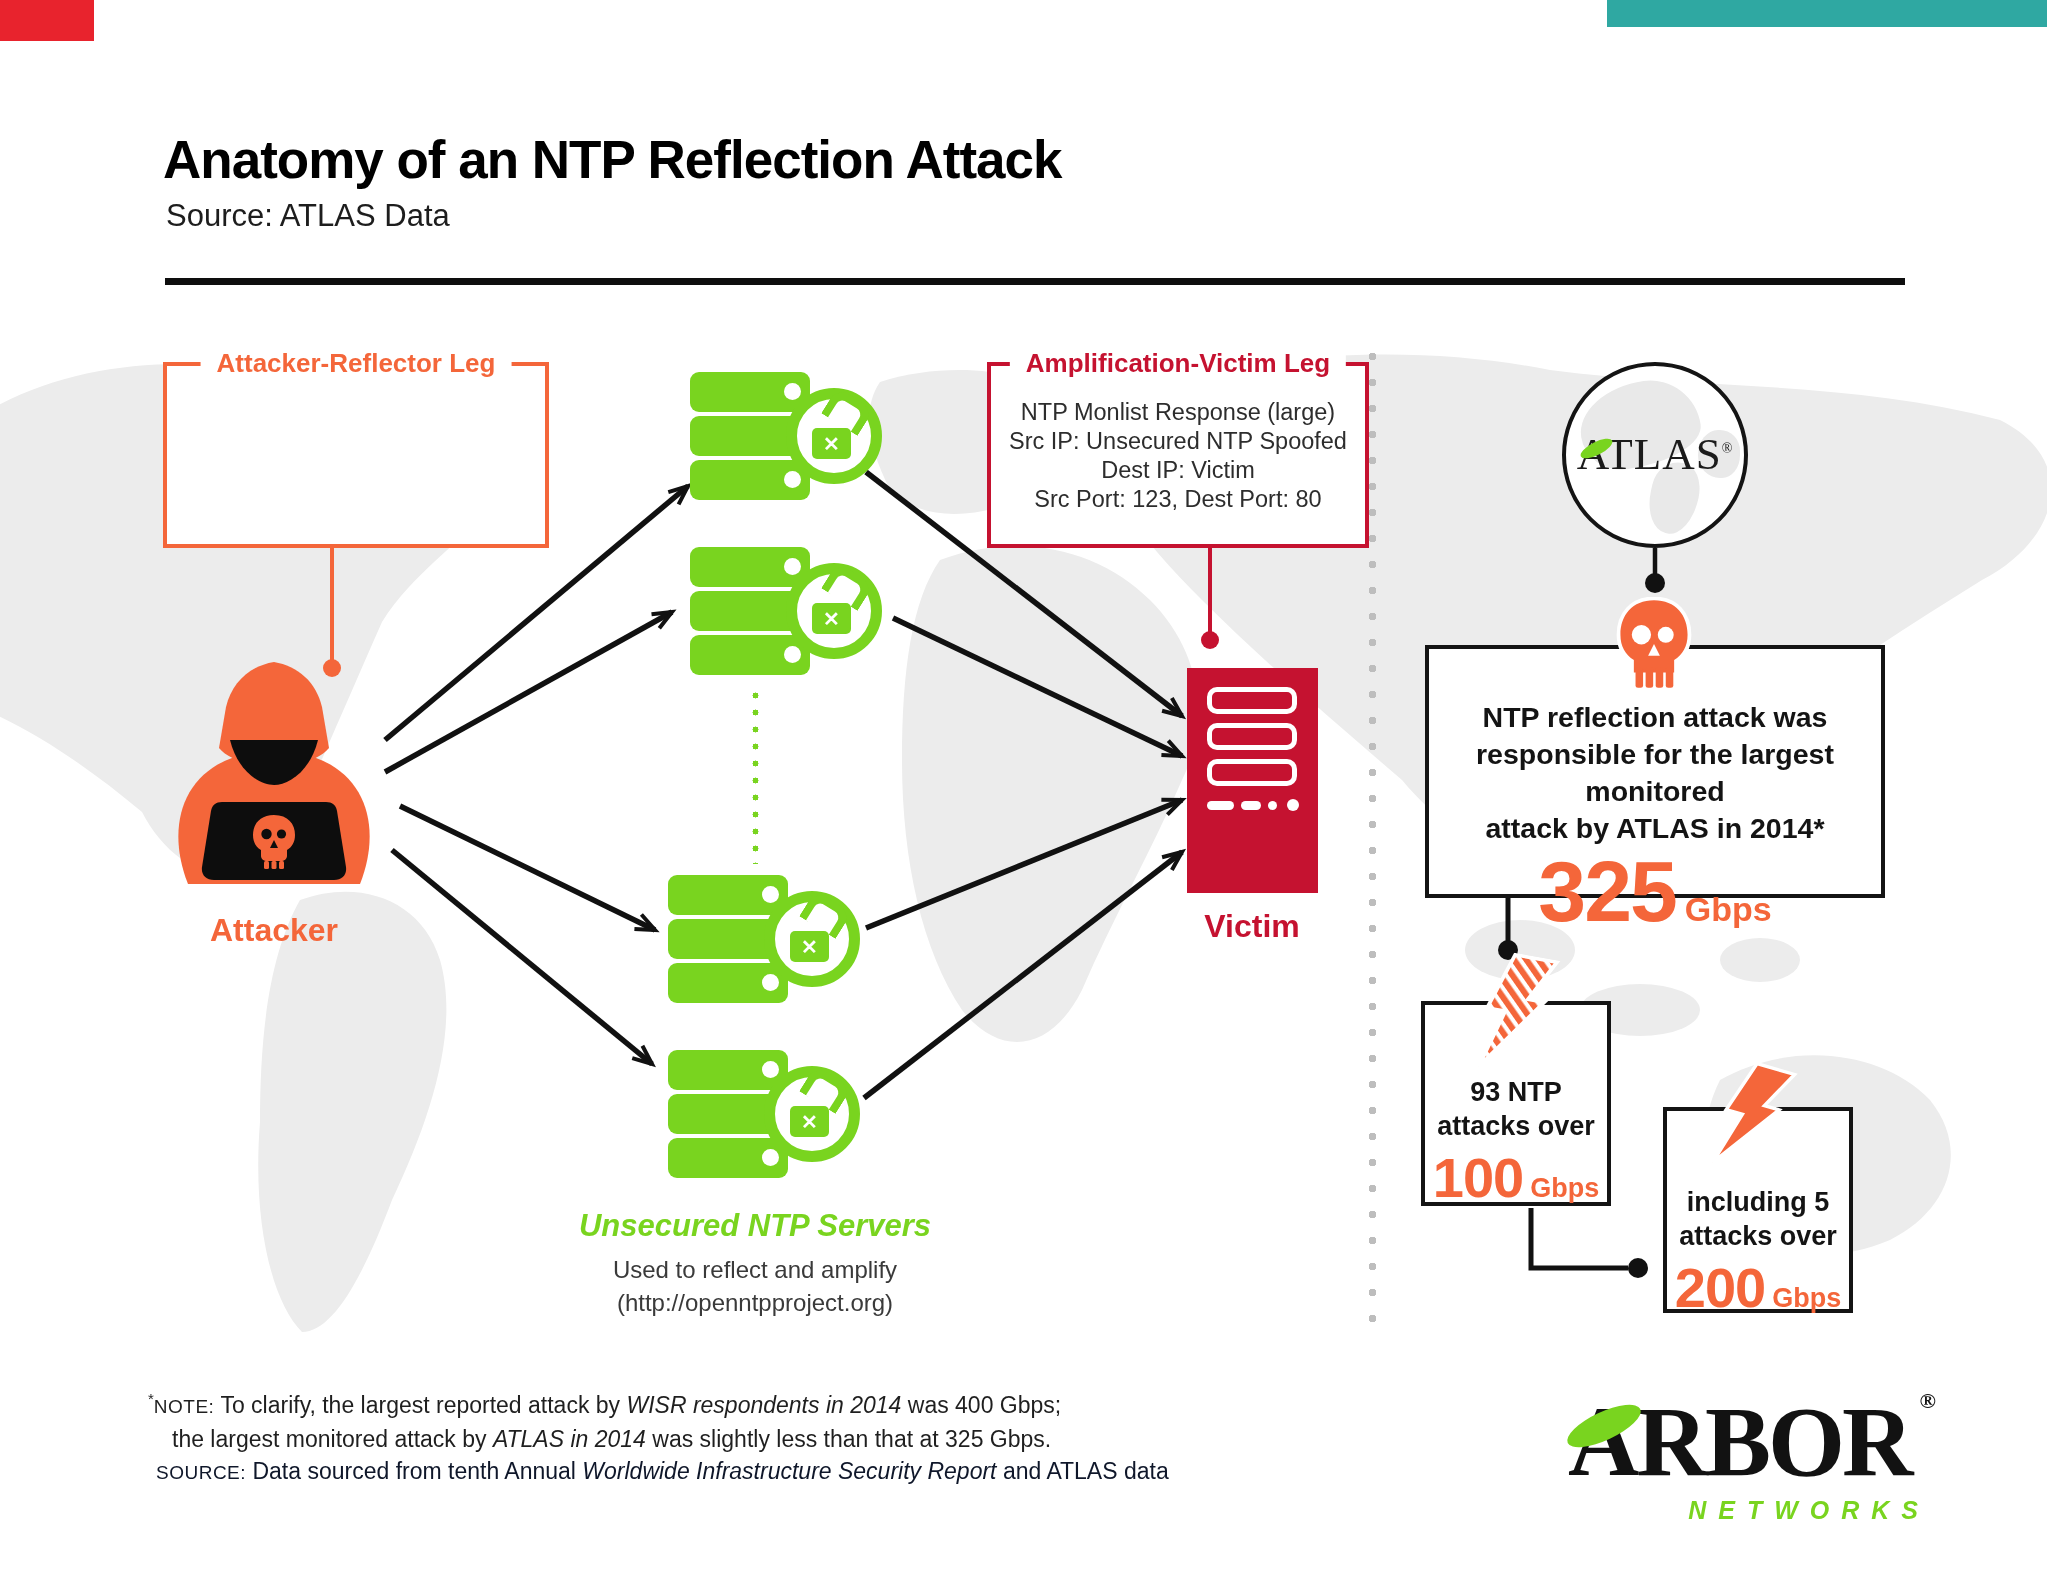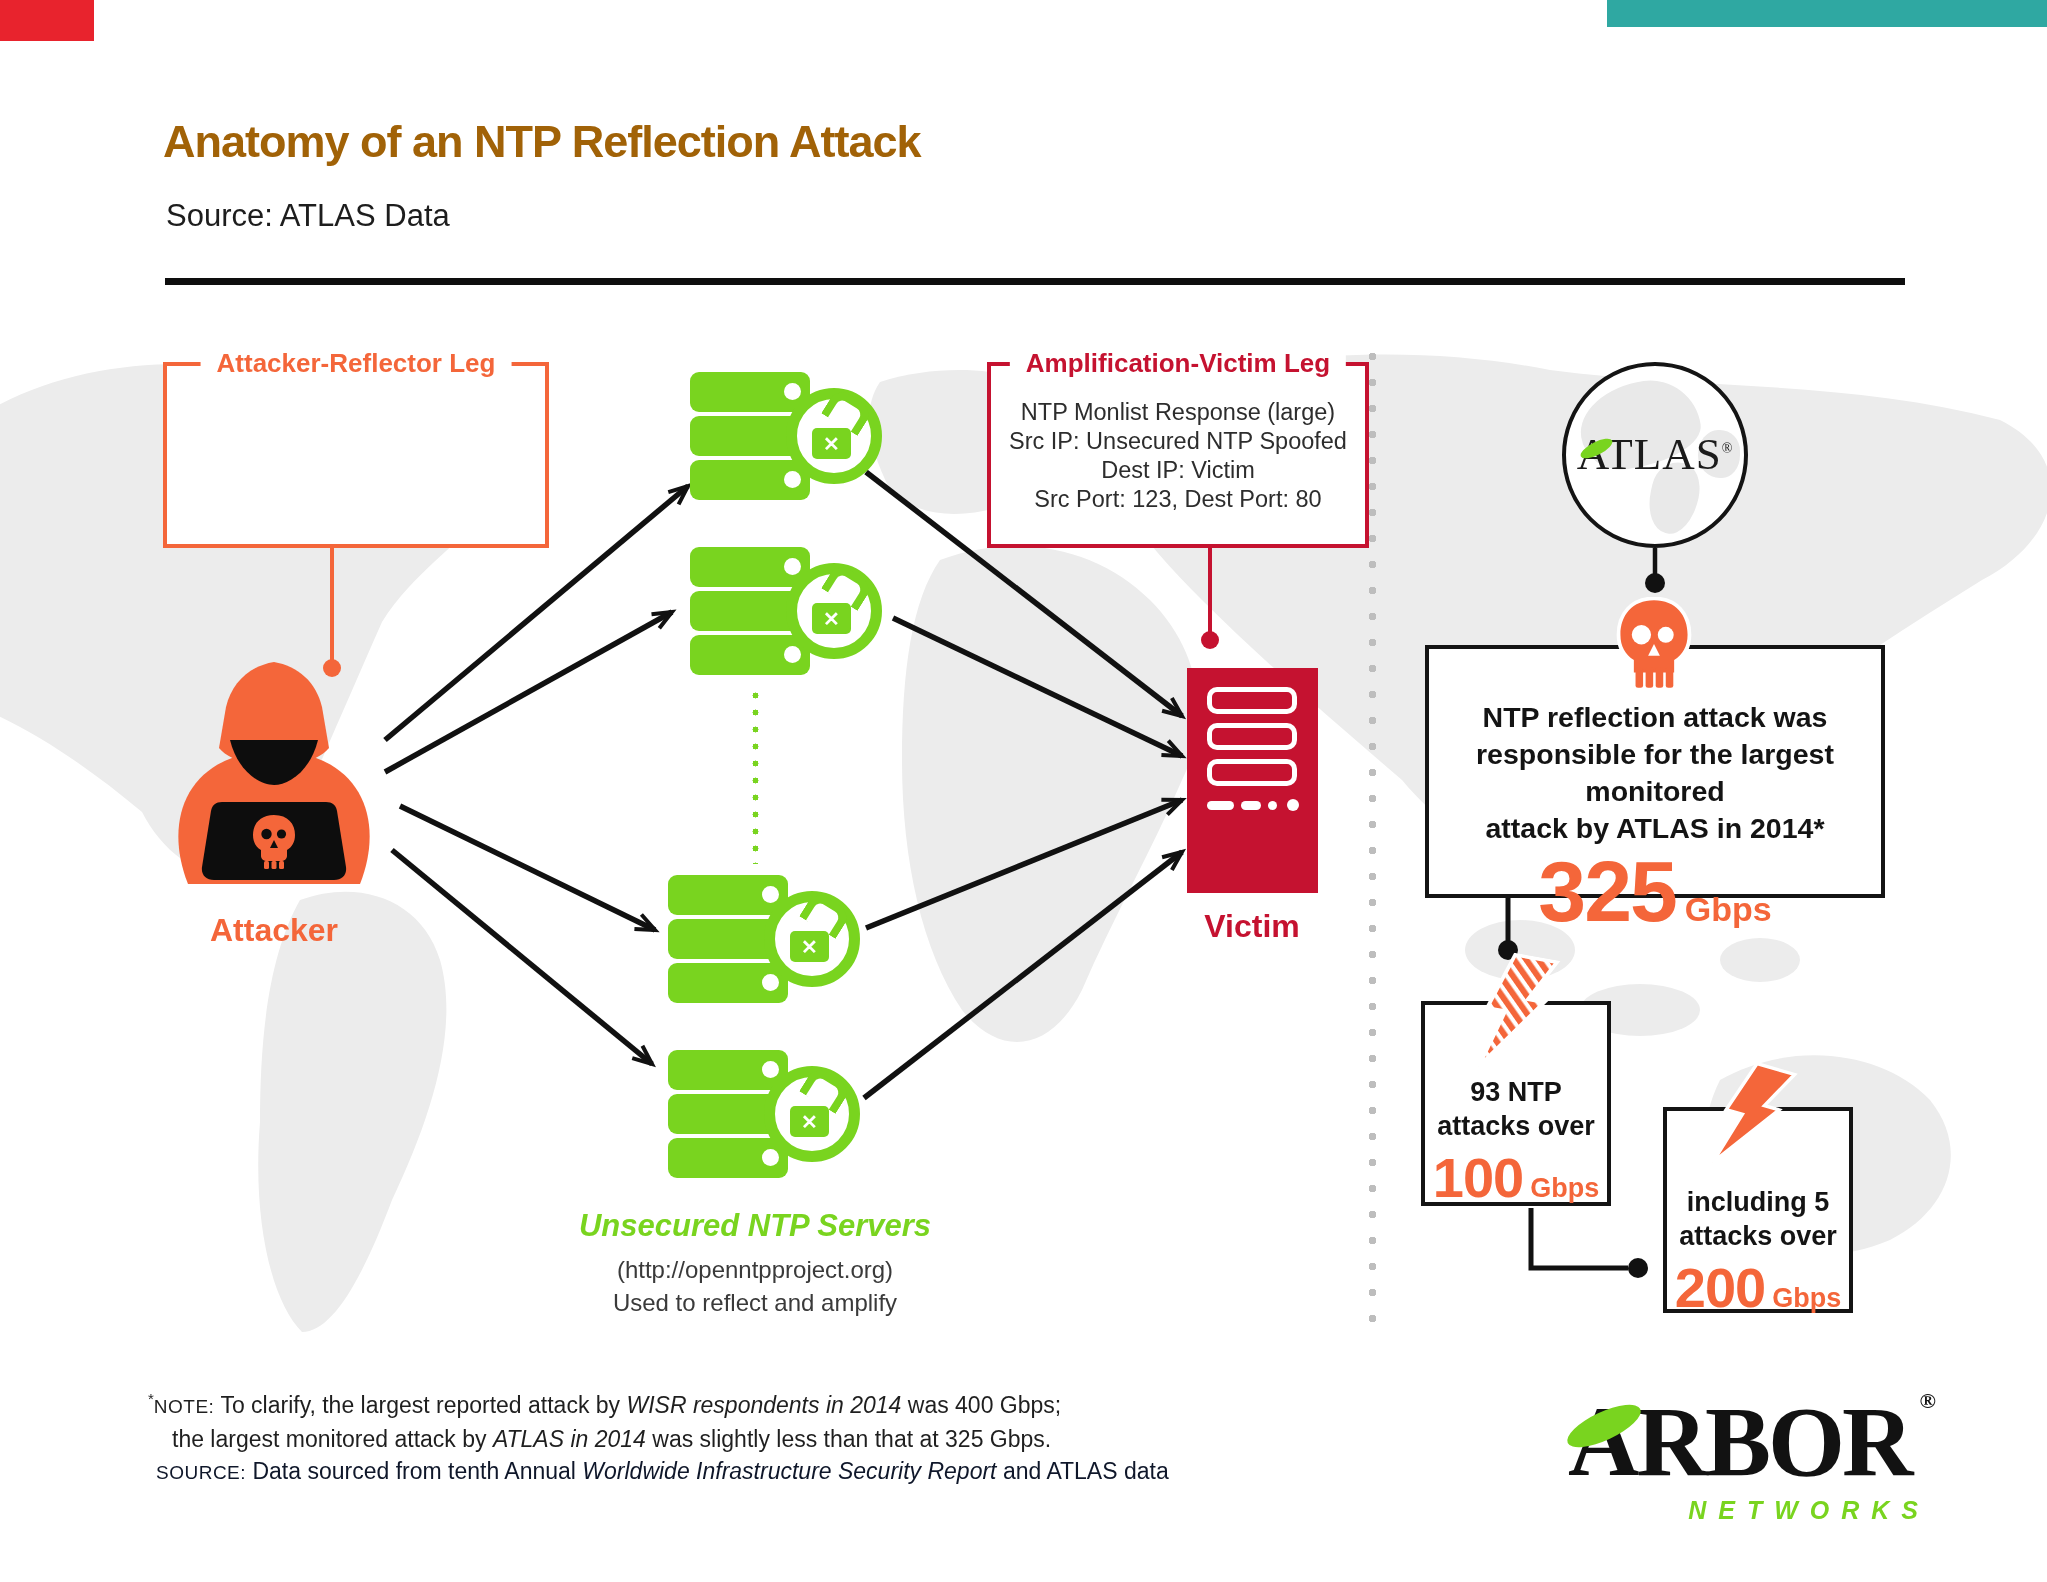--- a/index.html
+++ b/index.html
@@ -4,21 +4,21 @@
 <style>
   :root{
     --orange:#F4663A; --green:#79D41F; --crimson:#C51230; --ink:#111;
     --map:#ECECEC; --dotgray:#BDBDBD;
   }
   html,body{margin:0;padding:0;background:#fff;}
   .canvas{position:relative;width:2047px;height:1582px;background:#fff;overflow:hidden;
           font-family:"Liberation Sans",sans-serif;color:#161616;}
   .abs{position:absolute;}
   
-  .title{left:163px;top:116px;font-size:45px;font-weight:bold;color:#a16207;letter-spacing:-1px;z-index:6;}
+  .title{left:163px;top:129px;font-size:53px;font-weight:bold;color:#000000;letter-spacing:-1px;z-index:6;}
   .subtitle{left:166px;top:198px;font-size:31px;color:#1d1d1d;z-index:6;}
   .rule{left:165px;top:278px;width:1740px;height:7px;background:#0e0e0e;z-index:6;}
   .bar-red{left:0;top:0;width:94px;height:41px;background:#E8232D;z-index:8;}
   .bar-teal{left:1607px;top:0;width:440px;height:27px;background:#2FA8A2;z-index:8;}
   
   .map-layer{left:0;top:0;z-index:0;}
   .arrow-layer{left:0;top:0;z-index:3;pointer-events:none;}
   
   .gray-dots{left:1368px;top:352px;width:9px;height:985px;z-index:1;
     background:radial-gradient(circle at 4.5px 4.5px,var(--dotgray) 0 3.6px,transparent 3.8px);
@@ -248,22 +248,22 @@
     <span class="vdash" style="left:20px;width:27px"></span>
     <span class="vdash" style="left:54px;width:20px"></span>
     <span class="vdash" style="left:81px;width:9px;border-radius:50%"></span>
     <span class="vdash" style="left:100px;width:12px;height:12px;top:131px;border-radius:50%"></span>
   </div>
   <div class="actor-label" id="victim-label">Victim</div>
 
   <div class="abs srv-cap">
     <div class="t">Unsecured NTP Servers</div>
     <div class="s">
+      <div>Used to reflect and amplify</div>
       <div>(http://openntpproject.org)</div>
-      <div>Used to reflect and amplify</div>
     </div>
   </div>
 
   <div class="abs atlas-circle">
     <div class="blob" style="left:14px;top:16px;width:120px;height:85px;border-radius:58% 42% 65% 35%/55% 60% 40% 45%;transform:rotate(-8deg)"></div>
     <div class="blob" style="left:84px;top:96px;width:48px;height:72px;border-radius:55% 45% 50% 50%/40% 45% 60% 55%;transform:rotate(12deg)"></div>
     <div class="blob" style="right:4px;top:64px;width:42px;height:48px;border-radius:50% 50% 45% 55%/55% 45% 50% 50%"></div>
     <div class="atlas-word"><span>ATLAS</span><sup>®</sup></div>
     <div class="atlas-leaf"></div>
   </div>

